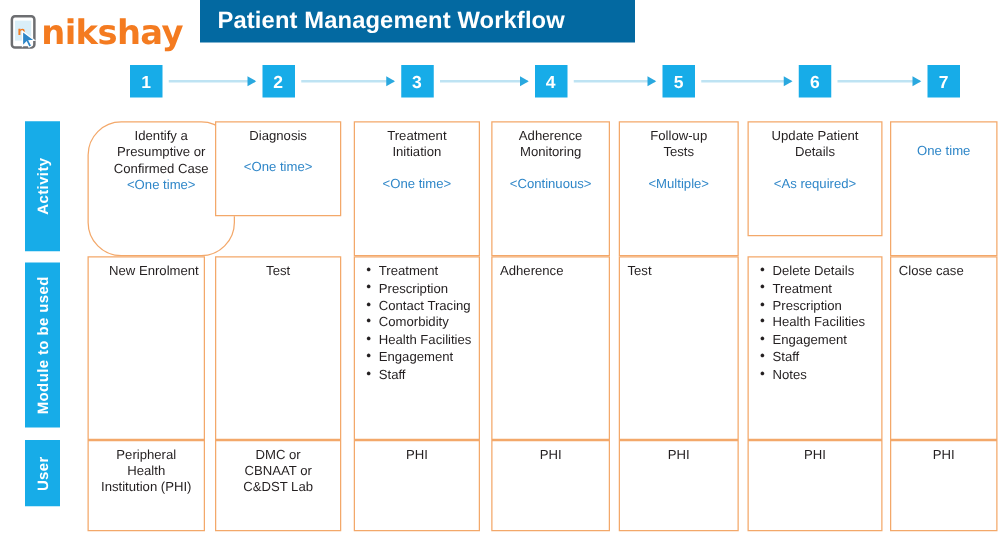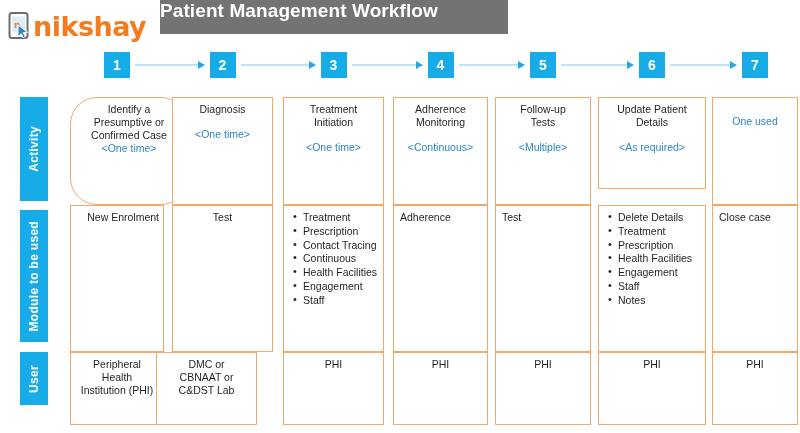--- a/index.html
+++ b/index.html
@@ -46,24 +46,24 @@
     line-height: 1;
     margin-left: -3px;
   }
 
   .title-bar {
     position: absolute;
     left: 160px;
     top: 0px;
     width: 348px;
     height: 34px;
-    background: #737373;
-    display: flex;
-    align-items: flex-start;
-    padding-left: 0;
+    background: #0369a1;
+    display: flex;
+    align-items: center;
+    padding-left: 14px;
     box-sizing: border-box;
   }
   .title-bar .title-text {
     color: #ffffff;
     font-size: 19px;
     font-weight: 700;
     letter-spacing: 0.1px;
     white-space: nowrap;
   }
 
@@ -223,72 +223,72 @@
   </div>
   <div class="row-label" style="top:352px;height:53px;">
     <span>User</span>
   </div>
 
   <div id="grid">
       <div class="cell center" style="left: 70px; top: 97px; width: 118px; height: 108px; border-radius: 27px;">
         <span class="cap">Identify a<br>Presumptive  or<br>Confirmed Case</span>
         <span class="tag">&lt;One time&gt;</span>
       </div>
-      <div class="cell center" style="left: 172px; top: 97px; width: 101px; height: 108px;">
+      <div class="cell center" style="left: 172px; top: 97px; width: 101px; height: 76px;">
         <span class="cap">Diagnosis</span>
         <span class="tag spaced">&lt;One time&gt;</span>
       </div>
       <div class="cell center" style="left: 283px; top: 97px; width: 101px; height: 108px;">
         <span class="cap">Treatment<br>Initiation</span>
         <span class="tag spaced">&lt;One time&gt;</span>
       </div>
       <div class="cell center" style="left: 393px; top: 97px; width: 95px; height: 108px;">
         <span class="cap">Adherence<br>Monitoring</span>
         <span class="tag spaced">&lt;Continuous&gt;</span>
       </div>
       <div class="cell center" style="left: 495px; top: 97px; width: 96px; height: 108px;">
         <span class="cap">Follow-up<br>Tests</span>
         <span class="tag spaced">&lt;Multiple&gt;</span>
       </div>
       <div class="cell center" style="left: 598px; top: 97px; width: 108px; height: 92px;">
         <span class="cap">Update Patient<br>Details</span>
         <span class="tag spaced">&lt;As required&gt;</span>
       </div>
       <div class="cell center" style="left: 712px; top: 97px; width: 86px; height: 108px;">
-        <span class="tag spaced">One used</span>
+        <span class="tag spaced">One time</span>
       </div>
       <div class="cell left-text" style="left: 70px; top: 205px; width: 94px; height: 147px; text-align: right;"><span>New Enrolment</span></div>
       <div class="cell center" style="left: 172px; top: 205px; width: 101px; height: 147px;"><span>Test</span></div>
       <div class="cell left-text" style="left: 283px; top: 205px; width: 101px; height: 147px;">
         <ul>
           <li>Treatment</li>
           <li>Prescription</li>
           <li>Contact Tracing</li>
-          <li>Continuous</li>
+          <li>Comorbidity</li>
           <li>Health Facilities</li>
           <li>Engagement</li>
           <li>Staff</li>
         </ul>
       </div>
       <div class="cell left-text" style="left: 393px; top: 205px; width: 95px; height: 147px;"><span>Adherence</span></div>
       <div class="cell left-text" style="left: 495px; top: 205px; width: 96px; height: 147px;"><span>Test</span></div>
       <div class="cell left-text" style="left: 598px; top: 205px; width: 108px; height: 147px;">
         <ul>
           <li>Delete Details</li>
           <li>Treatment</li>
           <li>Prescription</li>
           <li>Health Facilities</li>
           <li>Engagement</li>
           <li>Staff</li>
           <li>Notes</li>
         </ul>
       </div>
       <div class="cell left-text" style="left: 712px; top: 205px; width: 86px; height: 147px;"><span>Close case</span></div>
       <div class="cell center" style="left: 70px; top: 352px; width: 94px; height: 73px;"><span>Peripheral<br>Health<br>Institution  (PHI)</span></div>
-      <div class="cell center" style="left: 156px; top: 352px; width: 101px; height: 73px;"><span>DMC or<br>CBNAAT or<br>C&amp;DST Lab</span></div>
+      <div class="cell center" style="left: 172px; top: 352px; width: 101px; height: 73px;"><span>DMC or<br>CBNAAT or<br>C&amp;DST Lab</span></div>
       <div class="cell center" style="left: 283px; top: 352px; width: 101px; height: 73px;"><span>PHI</span></div>
       <div class="cell center" style="left: 393px; top: 352px; width: 95px; height: 73px;"><span>PHI</span></div>
       <div class="cell center" style="left: 495px; top: 352px; width: 96px; height: 73px;"><span>PHI</span></div>
       <div class="cell center" style="left: 598px; top: 352px; width: 108px; height: 73px;"><span>PHI</span></div>
       <div class="cell center" style="left: 712px; top: 352px; width: 86px; height: 73px;"><span>PHI</span></div>
     </div>
 
 </div>
 
 </body></html>

